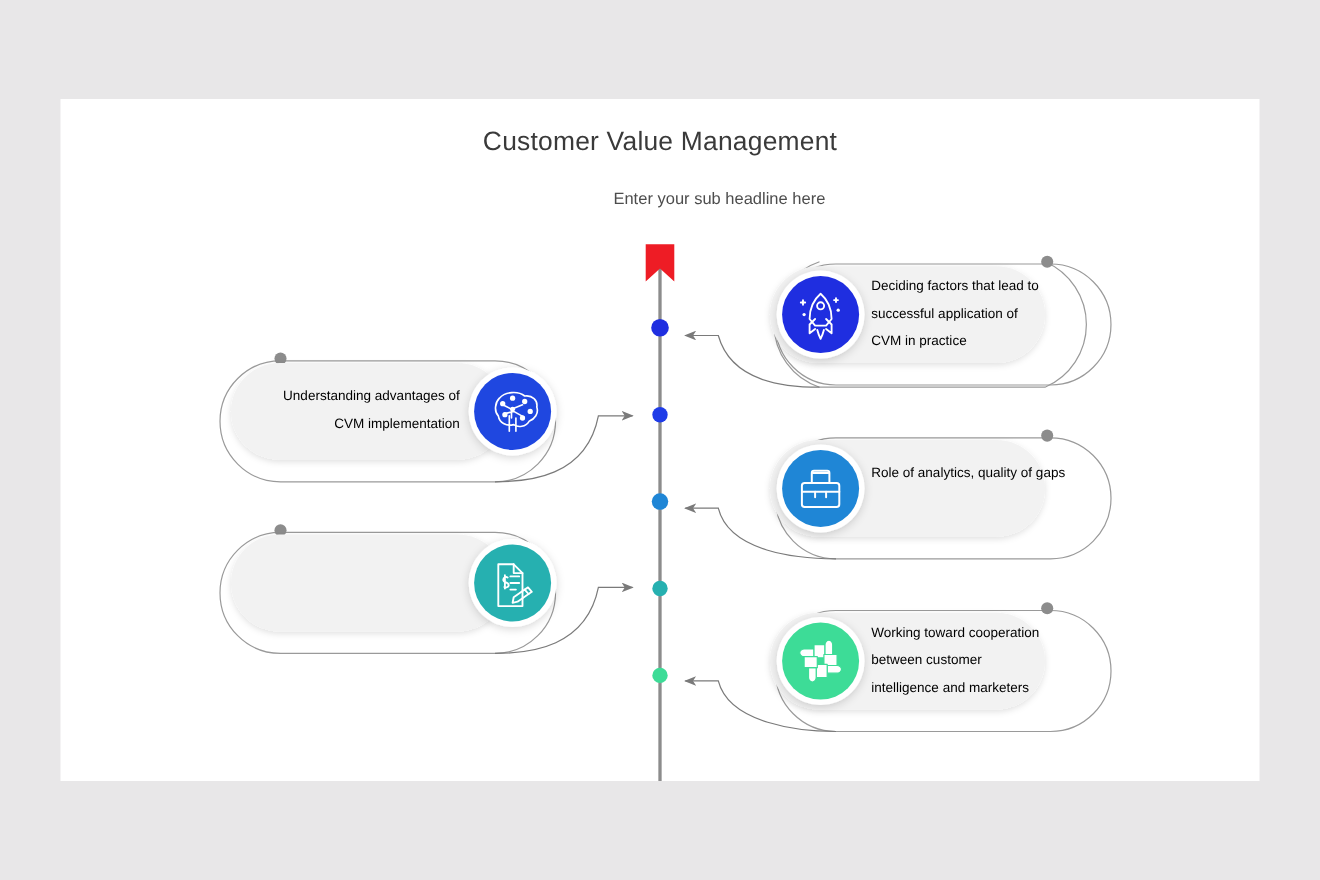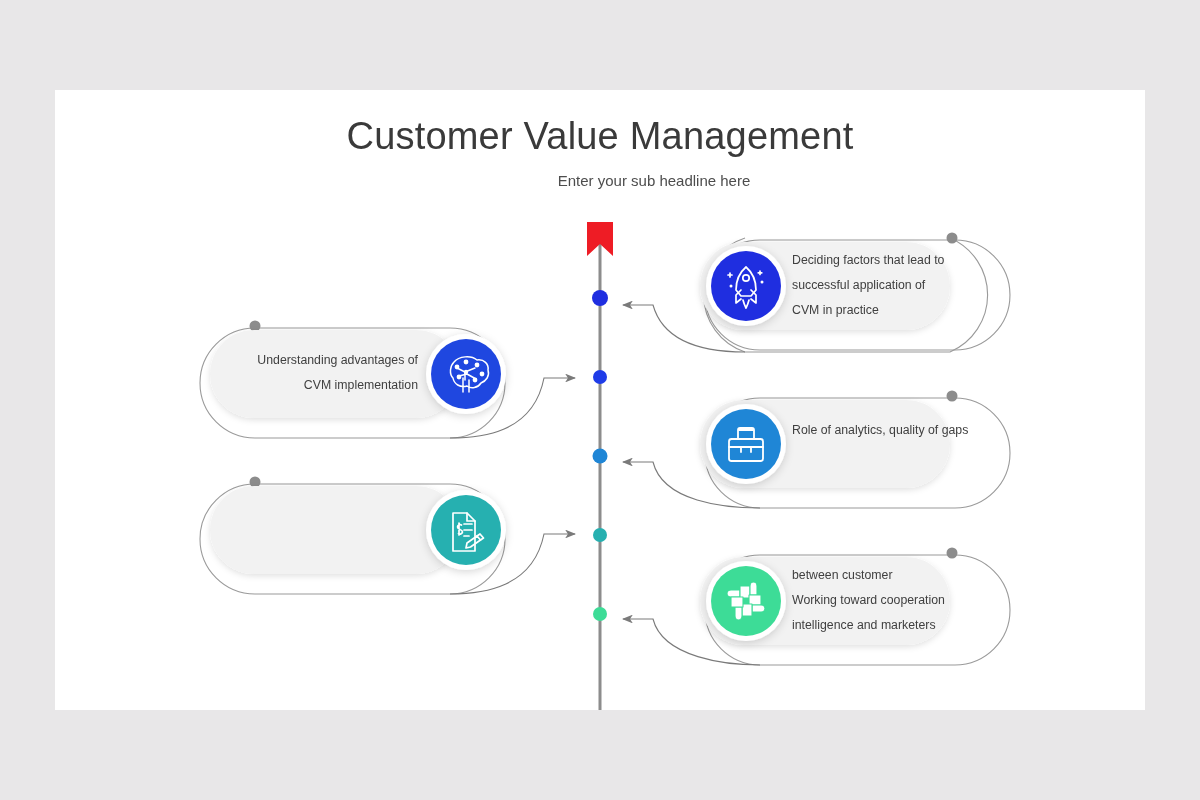--- a/index.html
+++ b/index.html
@@ -21,21 +21,21 @@
     height: 620px;
     background: #ffffff;
     overflow: hidden;
   }
   #title {
     position: absolute;
     left: 0;
     top: 25px;
     width: 1090px;
     text-align: center;
-    font-size: 38px;
+    font-size: 24px;
     font-weight: 400;
     color: #3a3a3a;
     letter-spacing: 0.2px;
     white-space: nowrap;
   }
   #subtitle {
     position: absolute;
     left: 0;
     top: 82px;
     width: 1198px;
@@ -48,21 +48,21 @@
     position: absolute;
     left: 0;
     top: 0;
     width: 1090px;
     height: 620px;
   }
   .card-text {
     position: absolute;
     font-size: 12.3px;
     line-height: 25px;
-    color: #404040;
+    color: #000000;
   }
   .card-text.right {
     text-align: left;
   }
   .card-text.left {
     text-align: right;
   }
   svg { display: block; }
 </style>
 </head>
@@ -210,18 +210,18 @@
     <div>Understanding advantages of</div>
     <div>CVM implementation</div>
   </div>
 
   <div class="card-text right" style="left:737px; top:328px; width:190px;">
     <div>Role of analytics, quality of gaps</div>
   </div>
 
 
   <div class="card-text right" style="left:737px; top:473px; width:190px;">
+    <div>Working toward cooperation</div>
     <div>between customer</div>
-    <div>Working toward cooperation</div>
     <div>intelligence  and marketers</div>
   </div>
 
 </div>
 
 </body></html>

